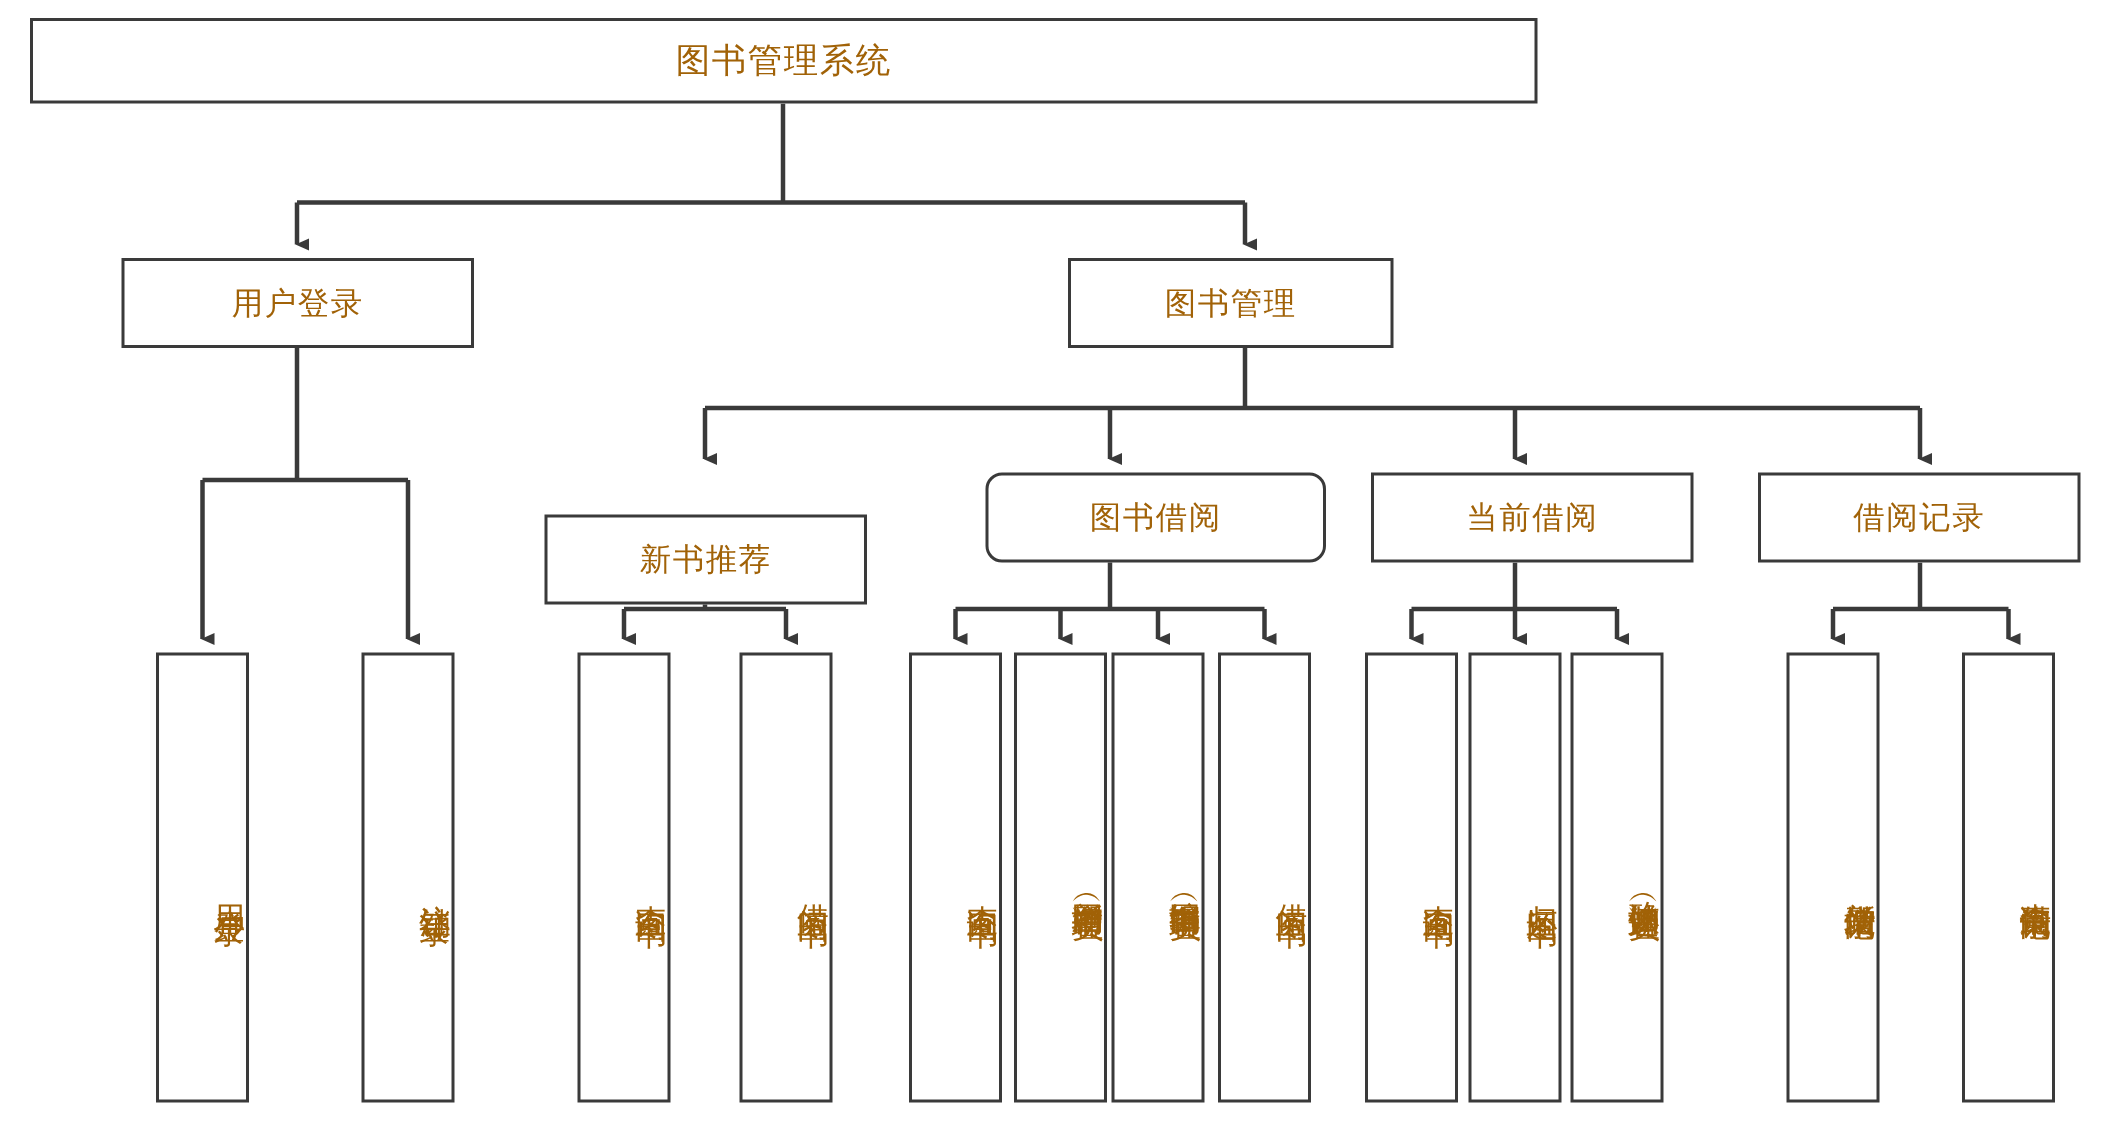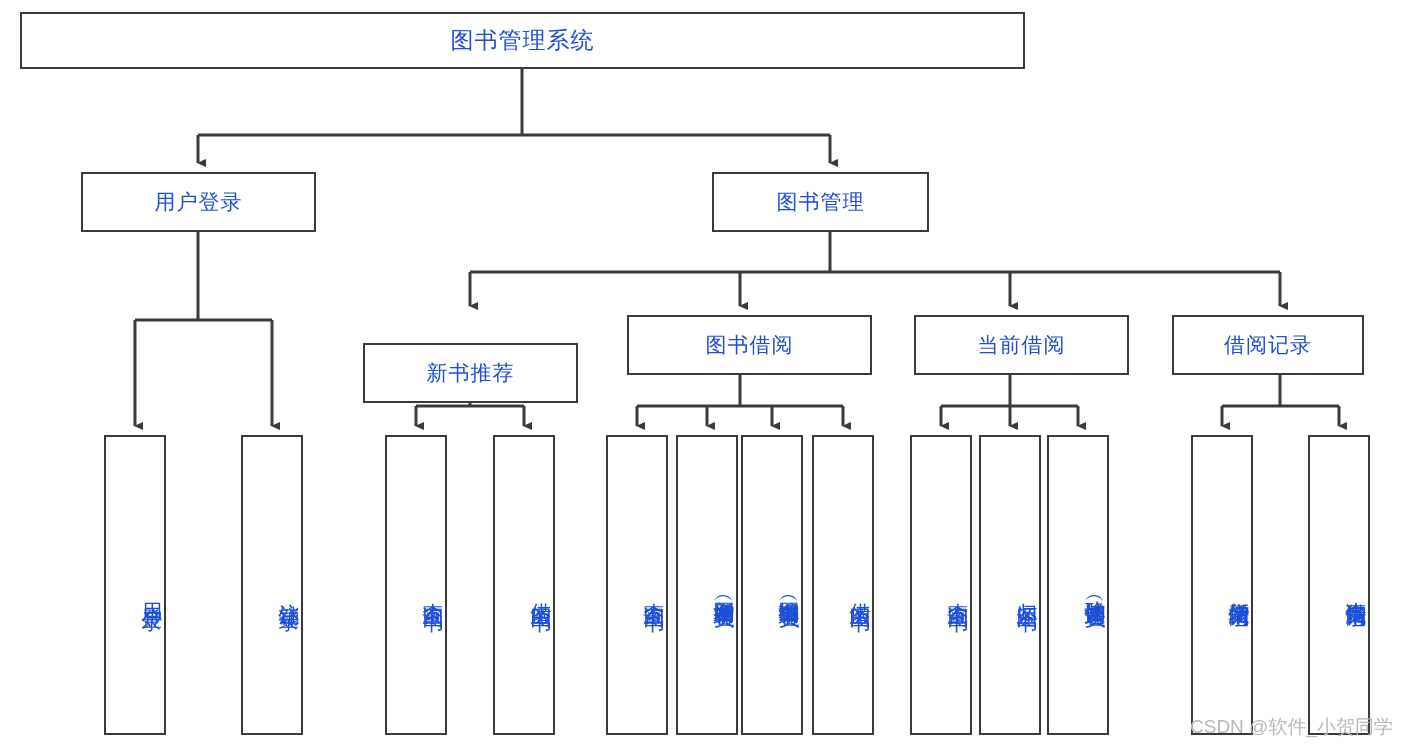--- a/index.html
+++ b/index.html
@@ -25,21 +25,21 @@
     height: 747px;
   }
   .node-box {
     position: absolute;
     box-sizing: border-box;
     border: 2px solid #3a3a3a;
     background: #ffffff;
     display: flex;
     align-items: center;
     justify-content: center;
-    color: #1d4ed8;
+    color: #a16207;
   }
   .node-root {
     font-size: 23px;
     letter-spacing: 1px;
   }
   .node-l2 {
     font-size: 21px;
     letter-spacing: 1px;
   }
   .node-l3 {
@@ -139,25 +139,25 @@
   </svg>
 
   <div class="node-box node-root" style="left:20px; top:12px; width:1005px; height:57px;">图书管理系统</div>
 
   <div class="node-box node-l2" style="left:81px; top:172px; width:235px; height:60px;">用户登录</div>
 
   <div class="node-box node-l2" style="left:712px; top:172px; width:217px; height:60px;">图书管理</div>
 
   <div class="node-box node-l3" style="left:363px; top:315px; width:215px; height:60px;margin-top:28px;">新书推荐</div>
 
-  <div class="node-box node-l3" style="left:627px; top:315px; width:245px; height:60px;">图书借阅</div>
+  <div class="node-box node-l3" style="left:657px; top:315px; width:227px; height:60px;border-radius:11px;">图书借阅</div>
 
   <div class="node-box node-l3" style="left:902px; top:315px; width:215px; height:60px;margin-left:12px;">当前借阅</div>
 
-  <div class="node-box node-l3" style="left:1172px; top:315px; width:192px; height:60px;text-align:right;">借阅记录</div>
+  <div class="node-box node-l3" style="left:1172px; top:315px; width:215px; height:60px;text-align:right;">借阅记录</div>
 
   <div class="node-box node-leaf" style="left:104px; top:435px; width:62px; height:300px;">用户登录</div>
 
   <div class="node-box node-leaf" style="left:241px; top:435px; width:62px; height:300px;">注销登录</div>
 
   <div class="node-box node-leaf" style="left:385px; top:435px; width:62px; height:300px;">查询图书</div>
 
   <div class="node-box node-leaf" style="left:493px; top:435px; width:62px; height:300px;">借阅图书</div>
 
   <div class="node-box node-leaf" style="left:606px; top:435px; width:62px; height:300px;">查询图书</div>
@@ -171,15 +171,14 @@
   <div class="node-box node-leaf" style="left:910px; top:435px; width:62px; height:300px;">查询图书</div>
 
   <div class="node-box node-leaf" style="left:979px; top:435px; width:62px; height:300px;">归还图书</div>
 
   <div class="node-box node-leaf leaf-tall" style="left:1047px; top:435px; width:62px; height:300px;">确认归还（管理员）</div>
 
   <div class="node-box node-leaf leaf-tall" style="left:1191px; top:435px; width:62px; height:300px;">新增借阅记录</div>
 
   <div class="node-box node-leaf leaf-tall" style="left:1308px; top:435px; width:62px; height:300px;">查询借阅记录</div>
 
-  <div class="watermark">CSDN @软件_小贺同学</div>
 
 </div>
 
 </body></html>

